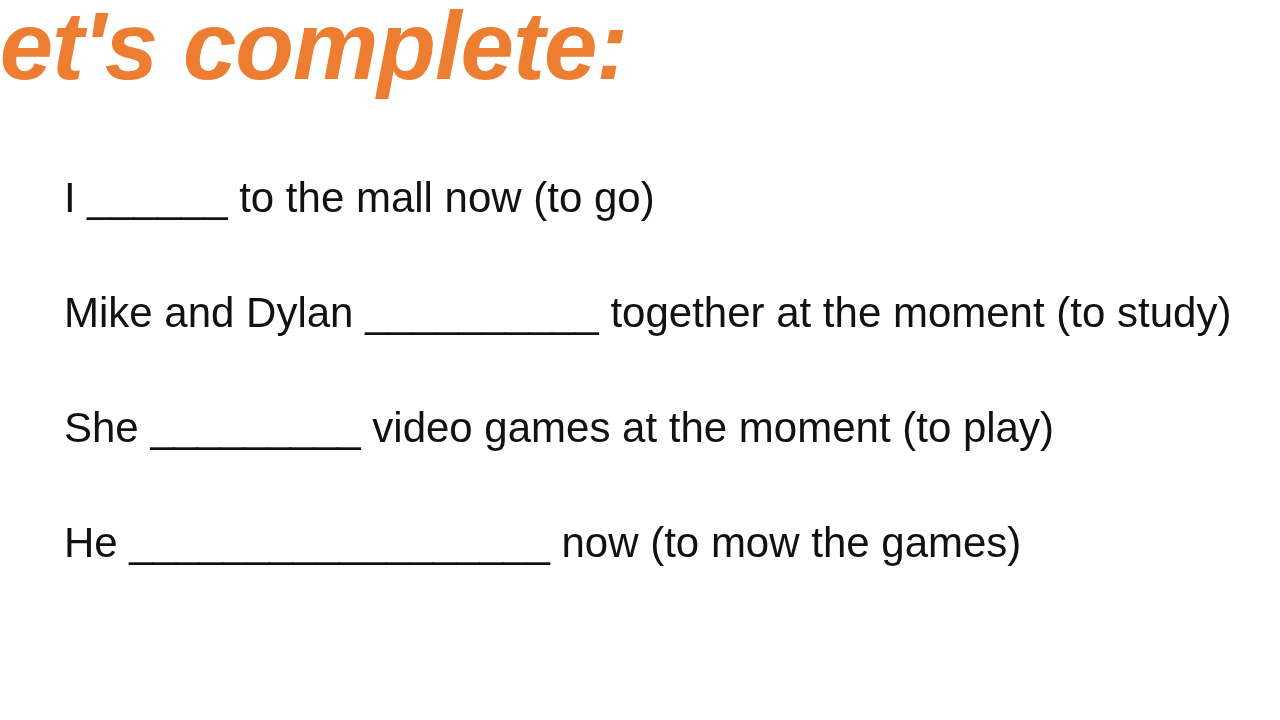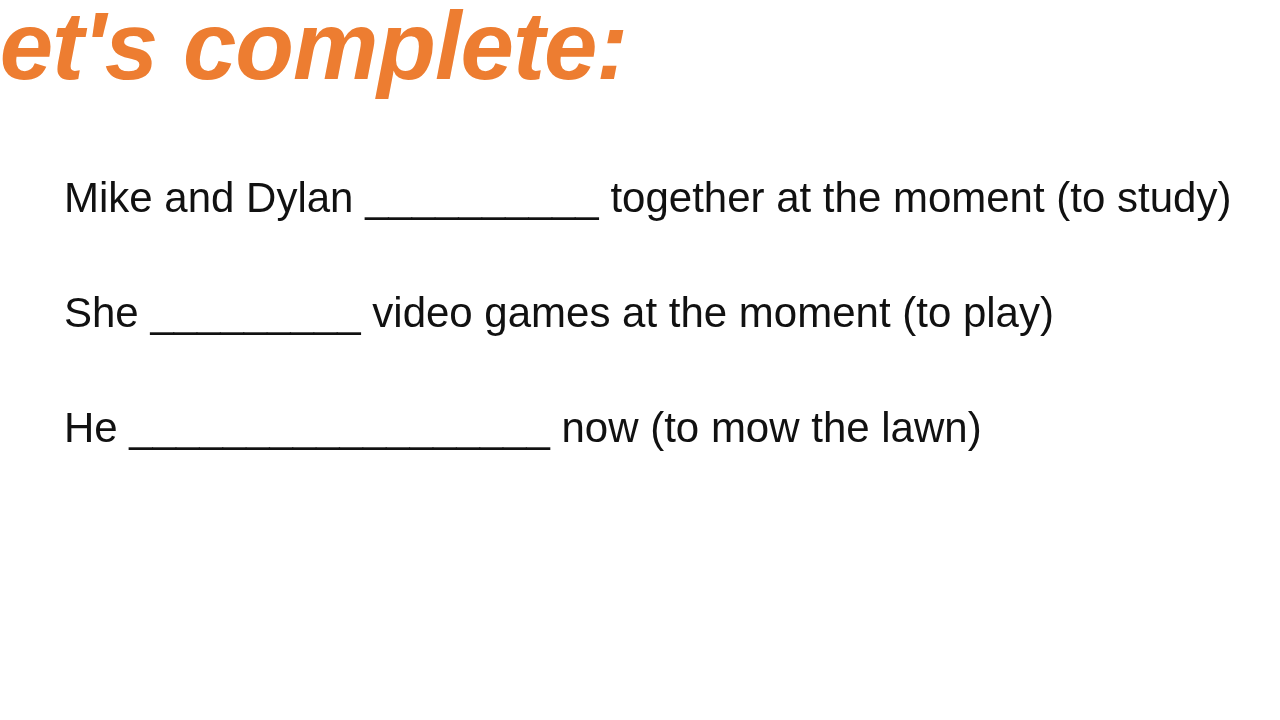--- a/index.html
+++ b/index.html
@@ -44,17 +44,18 @@
     white-space: nowrap;
   }
 </style>
 </head>
 <body style="background: rgb(255, 255, 255);">
 
 <div class="slide">
   <h1 class="title" style="color: rgb(237, 125, 49);">Let's complete:</h1>
 
   <div class="sentences" style="color: rgb(17, 17, 17);">
+    <div class="sentence">I ______ to the mall now (to go)</div>
     <div class="sentence">Mike and Dylan __________ together at the moment (to study)</div>
     <div class="sentence">She _________ video games at the moment (to play)</div>
-    <div class="sentence">He __________________ now (to mow the lawn)</div>
+    <div class="sentence">He __________________ now (to mow the games)</div>
   </div>
 </div>
 
 </body></html>

